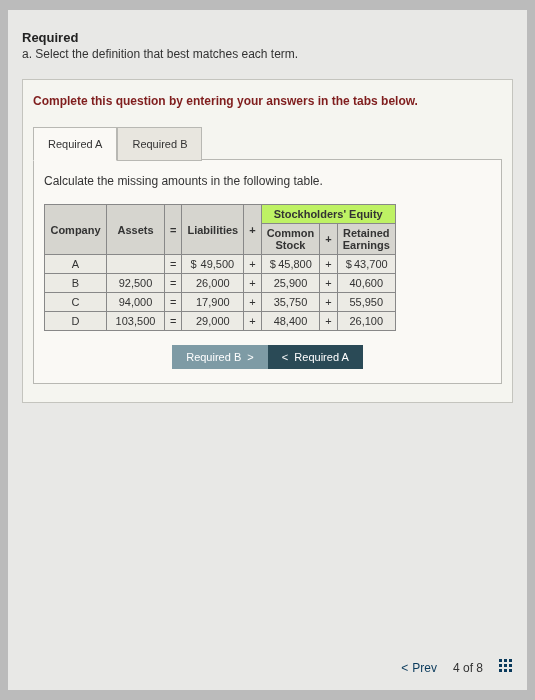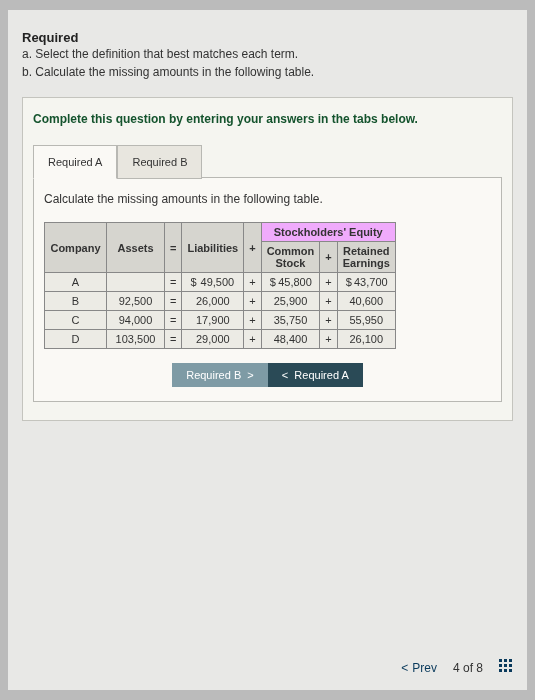--- a/index.html
+++ b/index.html
@@ -22,21 +22,21 @@
     }
     .required-header { margin-bottom: 16px; }
     .required-title { font-weight: bold; font-size: 13px; color: #222; }
     .required-line { font-size: 12px; color: #333; line-height: 1.5; }
     .card {
       background: #f5f5f0;
       border: 1px solid #c4c4be;
       padding: 14px 10px 18px 10px;
       position: relative;
     }
-    .card-instr { font-weight: bold; font-size: 12px; color: #14532d; margin-bottom: 18px; }
+    .card-instr { font-weight: bold; font-size: 12px; color: #7f1d1d; margin-bottom: 18px; }
     .tabs { display: flex; margin-bottom: 0; }
     .tab {
       border: 1px solid #b8b8b3;
       background: #e8e6df;
       padding: 10px 14px;
       font-size: 11px;
       color: #333;
       cursor: pointer;
       position: relative;
       top: 1px;
@@ -59,21 +59,21 @@
       font-size: 11px;
     }
     table.data th, table.data td {
       border: 1px solid #888;
       padding: 3px 5px;
       text-align: center;
       vertical-align: middle;
       background: #ecebe5;
     }
     table.data th { background: #d6d5cf; font-weight: bold; }
-    table.data th.se-header { background: #f0abfc; }
+    table.data th.se-header { background: #bef264; }
     td.company { width: 62px; }
     td.num { text-align: right; width: 58px; background: #fff; position: relative; padding-right: 4px; }
     td.num .dollar { float: left; padding-left: 3px; }
     td.narrow { width: 16px; padding: 0; font-size: 11px; background: #ecebe5; }
     td.input-cell { background: #fafafa; border-left: 2px solid #7a7a74; }
     .nav-row {
       margin-top: 14px;
       display: flex;
       justify-content: center;
       gap: 0;
@@ -103,21 +103,20 @@
     .grid-icon { color: #0a3a5c; font-size: 14px; cursor: pointer; }
   </style>
 </head>
 <body>
 
 <div class="page">
 
   <div class="required-header">
     <div class="required-title">Required</div>
     <div class="required-line">a. Select the definition that best matches each term.</div>
-    <div class="required-line">b. Calculate the missing amounts in the following table.</div>
   </div>
 
   <div class="card">
     <div class="card-instr">Complete this question by entering your answers in the tabs below.</div>
 
     <div class="tabs">
       <div class="tab active">Required A</div>
       <div class="tab">Required B</div>
     </div>
 

